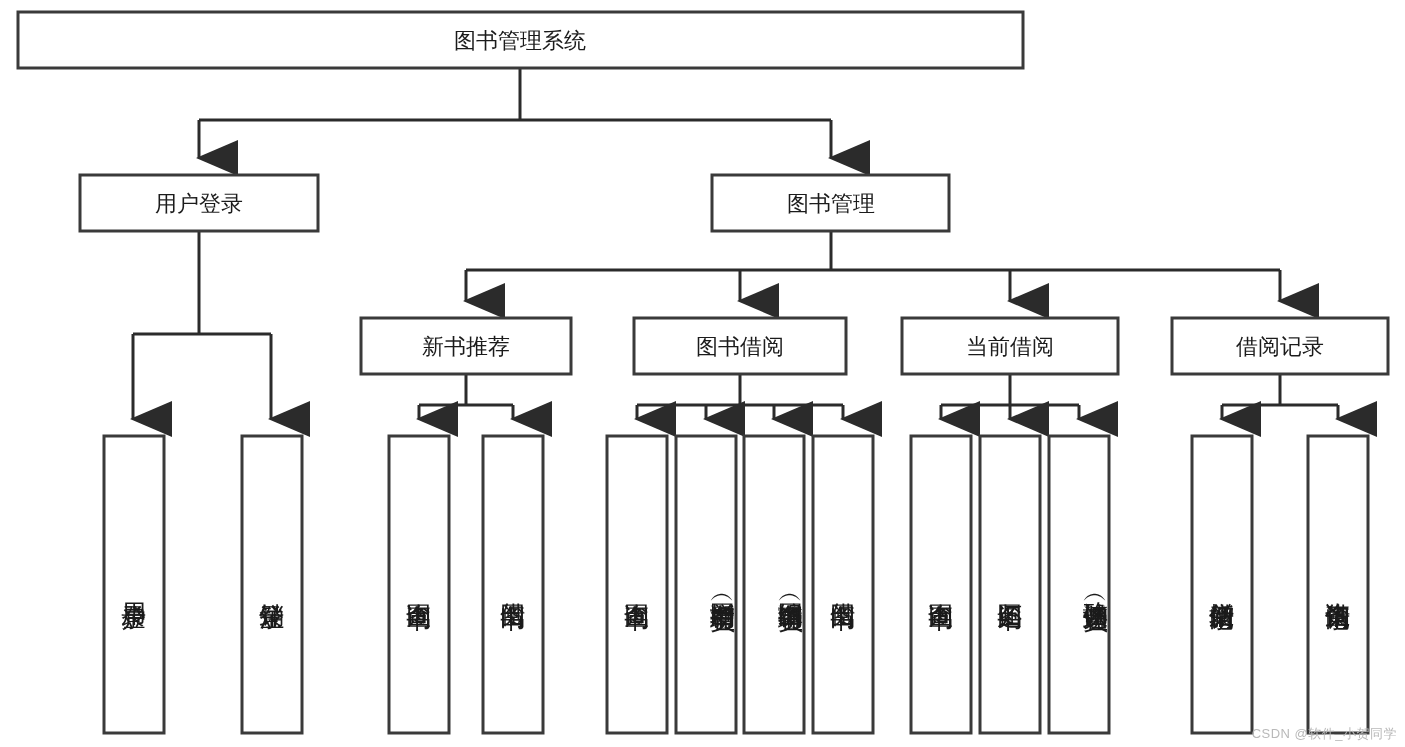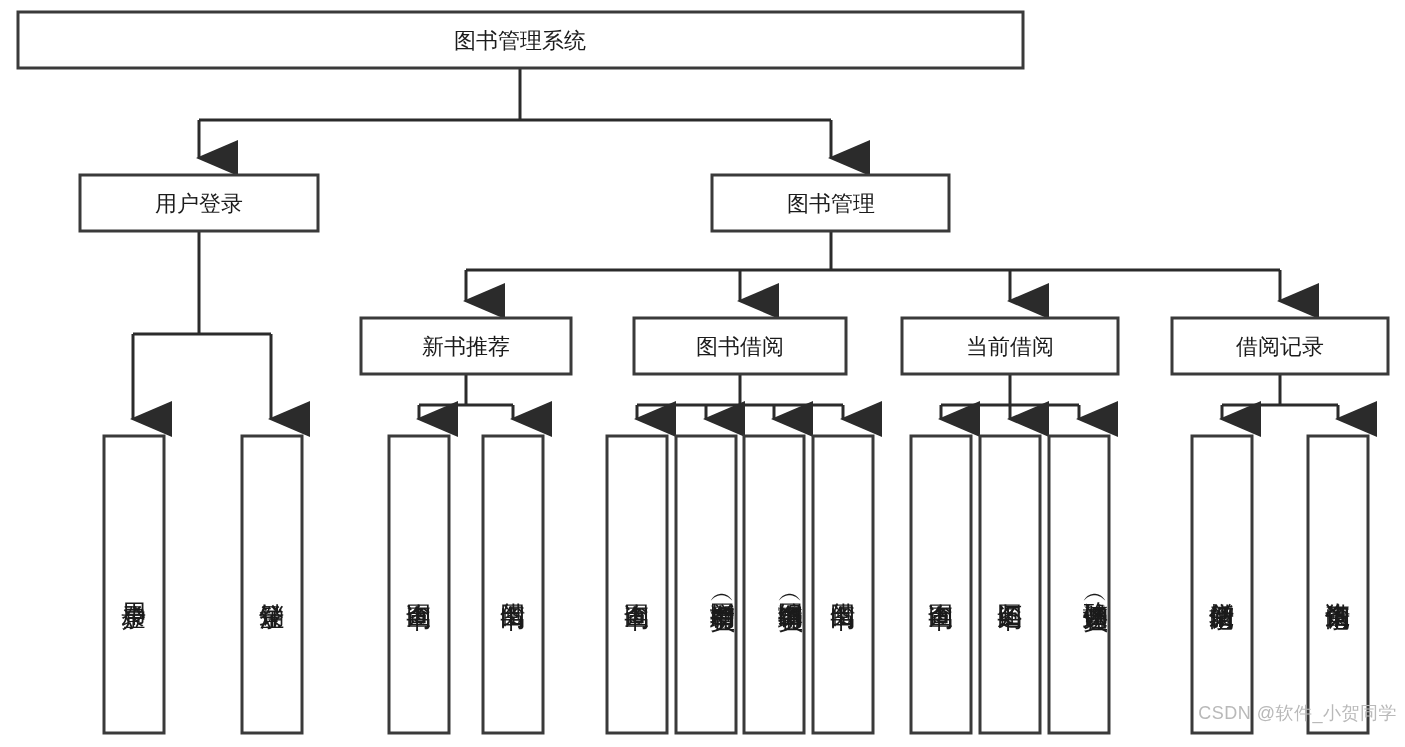--- a/index.html
+++ b/index.html
@@ -15,23 +15,23 @@
   .nodelabel{
     font-family:"Liberation Sans","DejaVu Sans",sans-serif;
     font-size:22px;fill:#1b1b1b;
     text-anchor:middle;dominant-baseline:middle;
   }
   .connector{
     stroke:#2b2b2b;stroke-width:3;fill:none;
   }
   .arrowhead{fill:#2b2b2b;}
   .watermark{
-    position:absolute;right:8px;bottom:22px;
-    font-family:"Liberation Sans","DejaVu Sans",sans-serif;
-    font-size:18px;color:#b9b9b9;white-space:nowrap;
+    position:absolute;right:8px;bottom:4px;
+    font-family:"Liberation Sans","DejaVu Sans",sans-serif;
+    font-size:13px;color:#b9b9b9;white-space:nowrap;
     letter-spacing:0.5px;
   }
   .vtextwrap{
     position:absolute;display:flex;
     align-items:flex-start;justify-content:center;
     writing-mode:vertical-rl;text-orientation:upright;
     font-family:"Liberation Sans","DejaVu Sans",sans-serif;
     font-size:25px;color:#1b1b1b;line-height:1.06;
     letter-spacing:1px;
     pointer-events:none;

